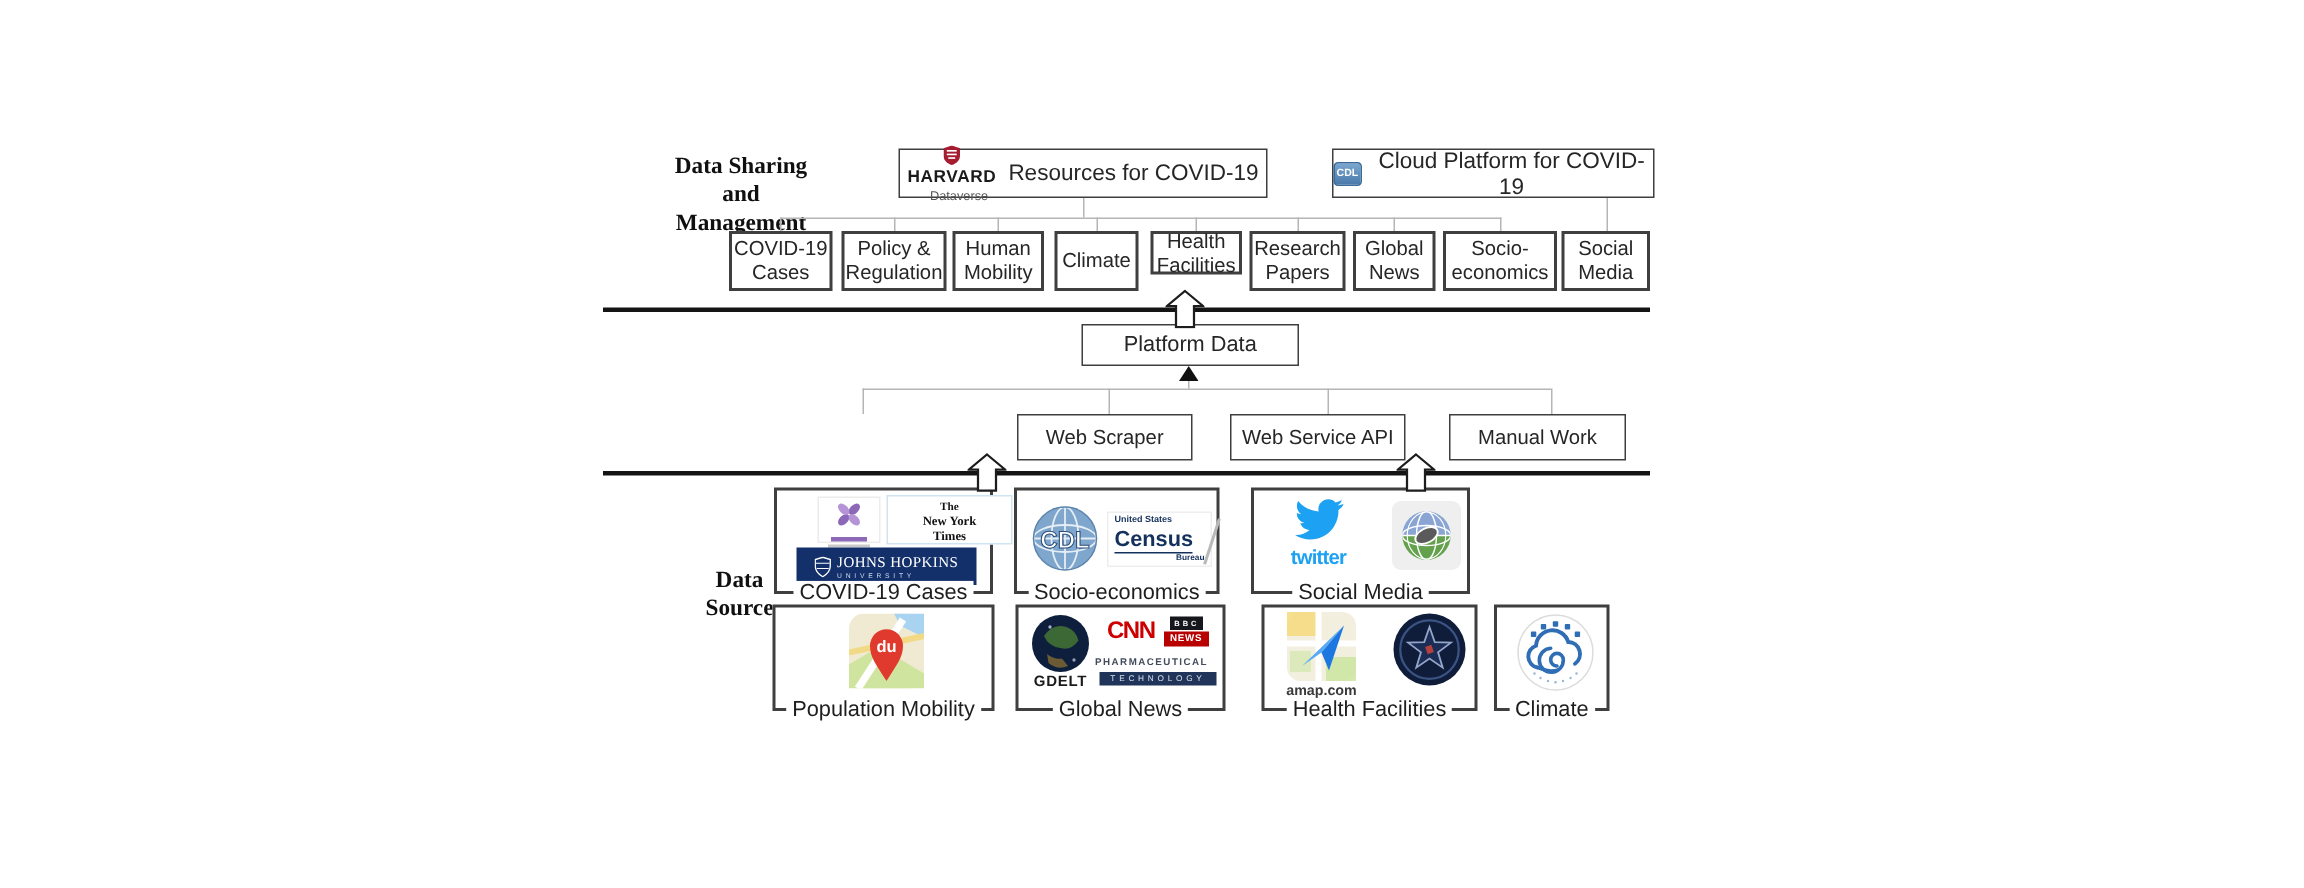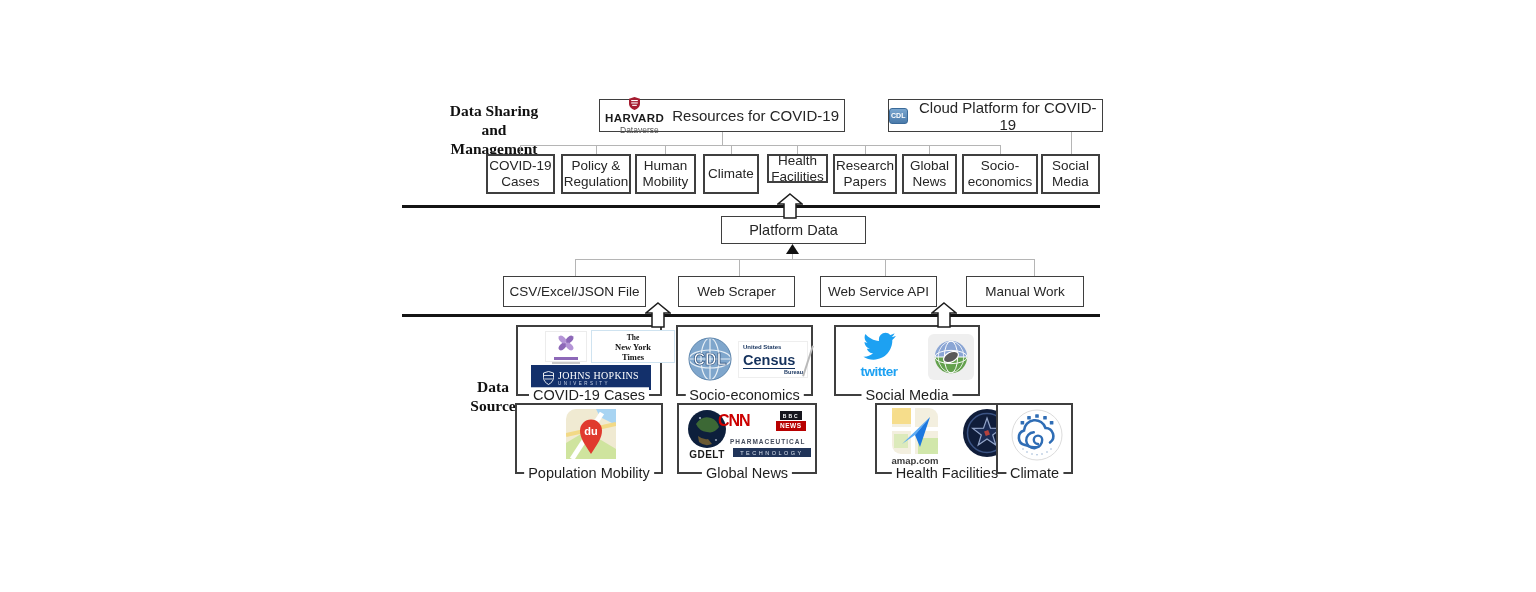--- a/index.html
+++ b/index.html
@@ -112,21 +112,20 @@
   <div class="obox cat-box" style="left:833px;top:154px;width:64px;height:40px;">Research
 Papers</div>
   <div class="obox cat-box" style="left:902px;top:154px;width:55px;height:40px;">Global
 News</div>
   <div class="obox cat-box" style="left:962px;top:154px;width:76px;height:40px;">Socio-
 economics</div>
   <div class="obox cat-box" style="left:1041px;top:154px;width:59px;height:40px;">Social
 Media</div>
 
   <div class="obox struct-box" style="left:721px;top:216px;width:145px;height:28px;">Platform Data</div>
-  <div class="obox method-box" style="left:503px;top:276px;width:143px;height:31px;">CSV/Excel/JSON File</div>
   <div class="obox method-box" style="left:678px;top:276px;width:117px;height:31px;">Web Scraper</div>
   <div class="obox method-box" style="left:820px;top:276px;width:117px;height:31px;">Web Service API</div>
   <div class="obox method-box" style="left:966px;top:276px;width:118px;height:31px;">Manual Work</div>
 
   <div class="src-box" style="left:516px;top:325px;width:146px;height:71px;">
     <div class="logo" style="left:27px;top:4px;width:42px;height:31px;border:1px solid #ececec;background:#fff;text-align:center;">
       <svg width="20" height="20" viewBox="0 0 22 22" style="margin-top:1px;">
         <g transform="rotate(45 11 11)">
           <ellipse cx="11" cy="5.5" rx="3.1" ry="5" fill="#8d68b8"></ellipse>
           <ellipse cx="11" cy="16.5" rx="3.1" ry="5" fill="#8d68b8"></ellipse>
@@ -217,31 +216,31 @@
 
   <div class="src-box" style="left:677px;top:403px;width:140px;height:71px;">
     <svg class="logo" style="left:8px;top:4px;" width="40" height="40" viewBox="0 0 40 40">
       <circle cx="20" cy="20" r="19" fill="#0d1f3c"></circle>
       <path d="M9 15 q6 -9 15 -6 q6 2 8 9 q-5 7 -12 5 q-8 -1 -11 -8 Z" fill="#3f6d35" opacity="0.95"></path>
       <path d="M11 27 q5 4 10 3 l4 5 q-7 3 -13 -2 Z" fill="#6b5a33"></path>
       <circle cx="13" cy="9" r="1.1" fill="#cfd8e8" opacity="0.8"></circle>
       <circle cx="29" cy="31" r="1.1" fill="#cfd8e8" opacity="0.7"></circle>
     </svg>
     <div class="logo" style="left:8px;top:44px;width:40px;text-align:center;font-size:10px;font-weight:bold;letter-spacing:.5px;color:#1a1a1a;">GDELT</div>
-    <div class="logo" style="left:39px;top:7px;font-size:16px;font-weight:bold;color:#CC0000;letter-spacing:-1px;">CNN</div>
+    <div class="logo" style="left:59px;top:7px;font-size:16px;font-weight:bold;color:#CC0000;letter-spacing:-1px;">CNN</div>
     <div class="logo" style="left:97px;top:6px;display:flex;flex-direction:column;align-items:center;gap:1px;">
       <span style="background:#16161d;color:#fff;font-size:5px;font-weight:bold;letter-spacing:2px;padding:1.5px 2px 1px 3px;">BBC</span>
       <span style="background:#b80000;color:#fff;font-size:6.5px;font-weight:bold;letter-spacing:.5px;padding:1.5px 4px;">NEWS</span>
     </div>
     <div class="logo" style="left:51px;top:33px;font-size:6.5px;font-weight:bold;letter-spacing:1px;color:#444c5c;">PHARMACEUTICAL</div>
     <div class="logo" style="left:54px;top:43px;width:78px;background:#203459;color:#d8e0ec;font-size:5.5px;letter-spacing:2.5px;text-align:center;padding:1.5px 0;">TECHNOLOGY</div>
     <span class="src-label">Global News</span>
   </div>
 
-  <div class="src-box" style="left:875px;top:403px;width:144px;height:71px;padding-left:12px;">
+  <div class="src-box" style="left:841px;top:403px;width:144px;height:71px;padding-left:12px;">
     <svg class="logo" style="left:15px;top:3px;" width="46" height="46" viewBox="0 0 46 46">
       <rect width="46" height="46" rx="9" fill="#f3efdf"></rect>
       <rect x="0" y="0" width="20" height="16" fill="#f6d97c" opacity="0.85"></rect>
       <rect x="26" y="30" width="20" height="16" fill="#cde6a4" opacity="0.9"></rect>
       <rect x="2" y="26" width="14" height="14" fill="#cde6a4" opacity="0.6"></rect>
       <path d="M0 21 H46" stroke="#ffffff" stroke-width="4"></path>
       <path d="M21 0 V46" stroke="#ffffff" stroke-width="4"></path>
       <path d="M10 36 L38 9 L23 27 Z" fill="#5aabf5"></path>
       <path d="M38 9 L28 39 L23 27 Z" fill="#1c78e0"></path>
     </svg>

